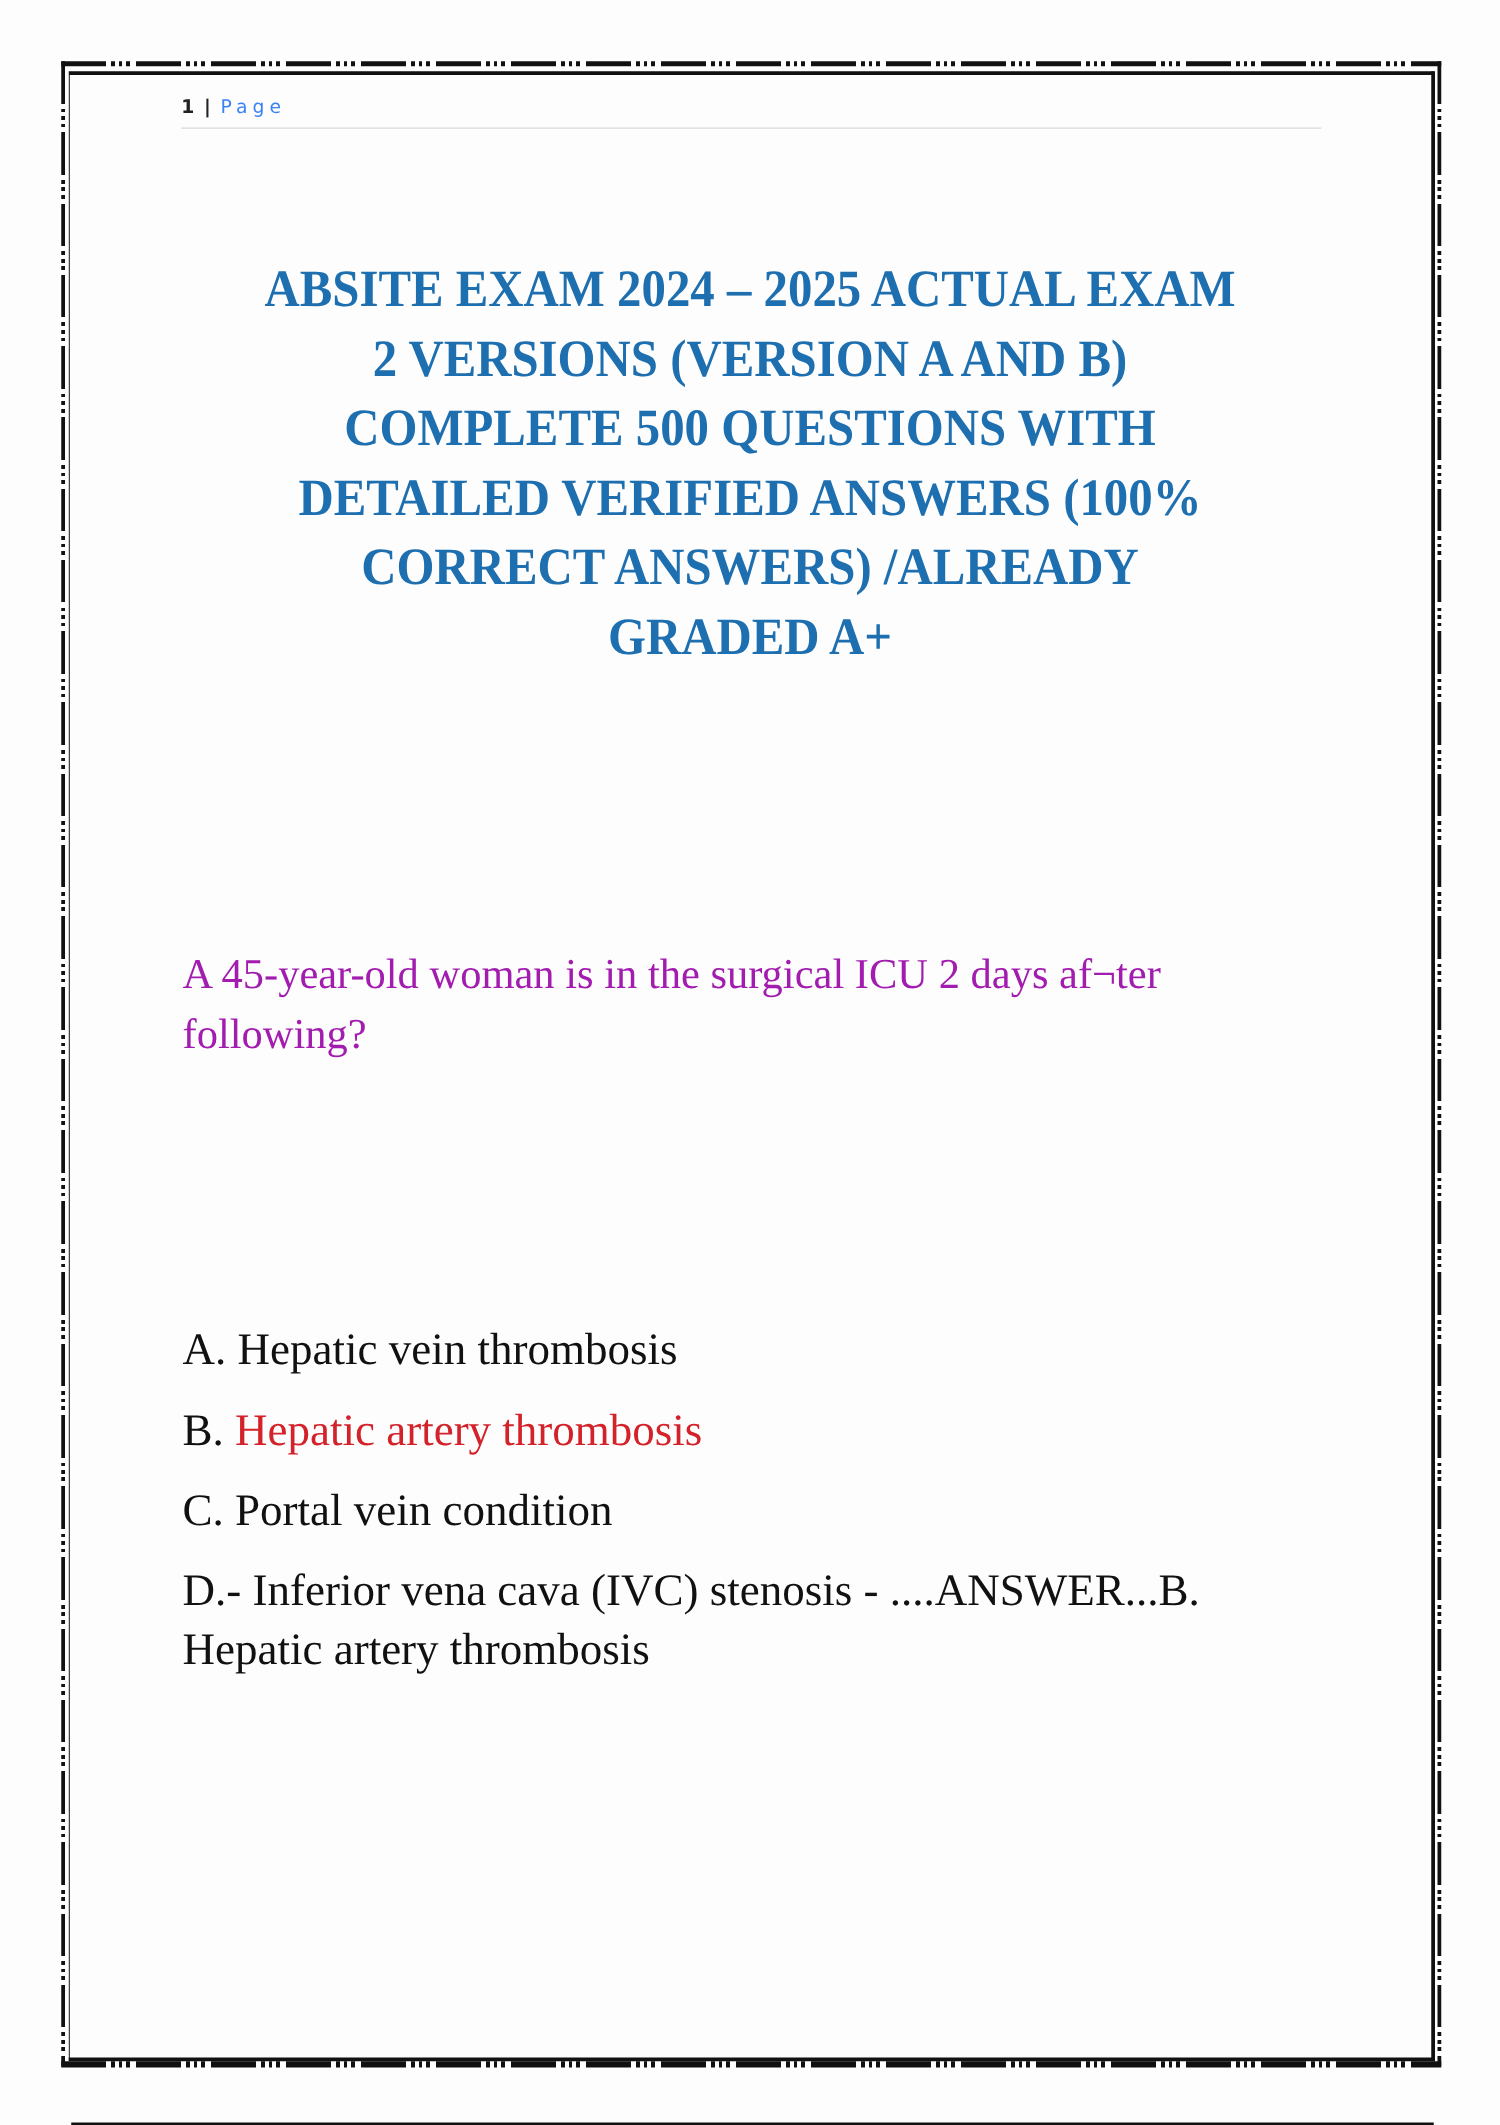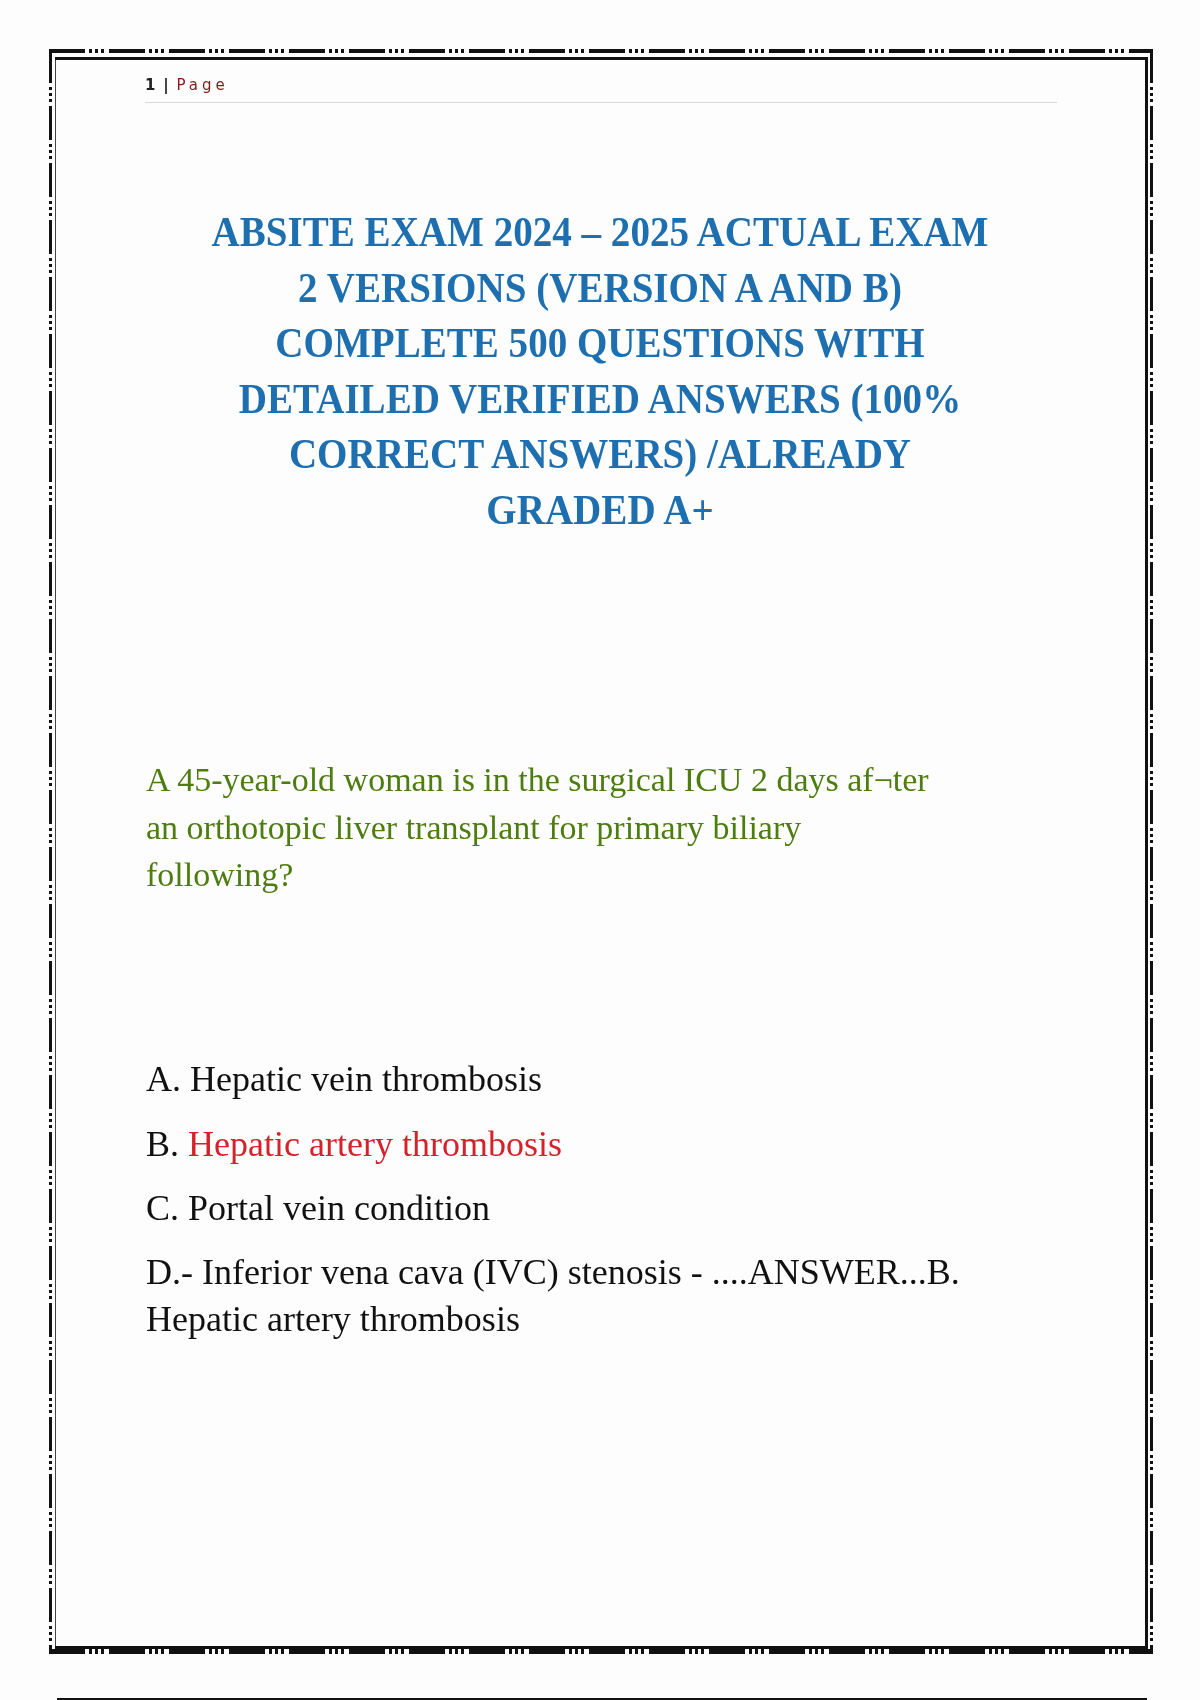--- a/index.html
+++ b/index.html
@@ -106,21 +106,21 @@
     .page-header .num {
       font-weight: bold;
       color: #222;
     }
     .page-header .sep {
       font-weight: bold;
       color: #222;
       margin: 0 3px;
     }
     .page-header .label {
-      color: #7f1d1d;
+      color: #3b82f6;
       letter-spacing: 4px;
     }
 
     
     .title-block {
       position: absolute;
       left: 140px;
       top: 205px;
       width: 920px;
       text-align: center;
@@ -137,21 +137,21 @@
       white-space: nowrap;
     }
 
     
     .question {
       position: absolute;
       left: 146px;
       width: 920px;
       font-size: 34px;
       line-height: 47.5px;
-      color: #4d7c0f;
+      color: #a21caf;
       font-family: "Liberation Serif", "DejaVu Serif", serif;
     }
     .q1-stem { top: 756px; }
     .q1-stem .line, .q2-stem .line { display: block; white-space: nowrap; }
     .option {
       position: absolute;
       left: 146px;
       font-size: 36px;
       line-height: 47.5px;
       white-space: nowrap;
@@ -189,21 +189,20 @@
   <span class="title-line">ABSITE EXAM 2024 – 2025 ACTUAL EXAM</span>
   <span class="title-line">2 VERSIONS (VERSION A AND B)</span>
   <span class="title-line">COMPLETE 500 QUESTIONS WITH</span>
   <span class="title-line">DETAILED VERIFIED ANSWERS (100%</span>
   <span class="title-line">CORRECT ANSWERS) /ALREADY</span>
   <span class="title-line">GRADED A+</span>
 </div>
 
 <div class="question q1-stem">
   <span class="line">A 45-year-old woman is in the surgical ICU 2 days af¬ter</span>
-  <span class="line">an orthotopic liver transplant for primary biliary</span>
   <span class="line">following?</span>
 </div>
 
 <div class="option opt-a">
   <span>A.</span>
   <span>Hepatic vein thrombosis</span>
 </div>
 <div class="option opt-b">
   <span>B.</span>
   <span class="correct">Hepatic artery thrombosis</span>

